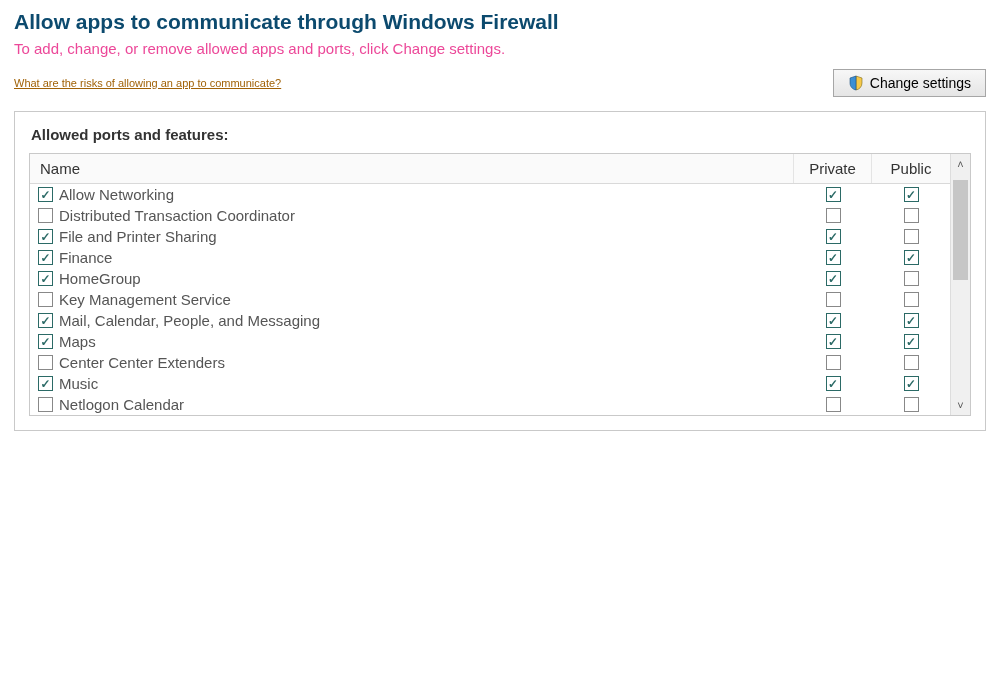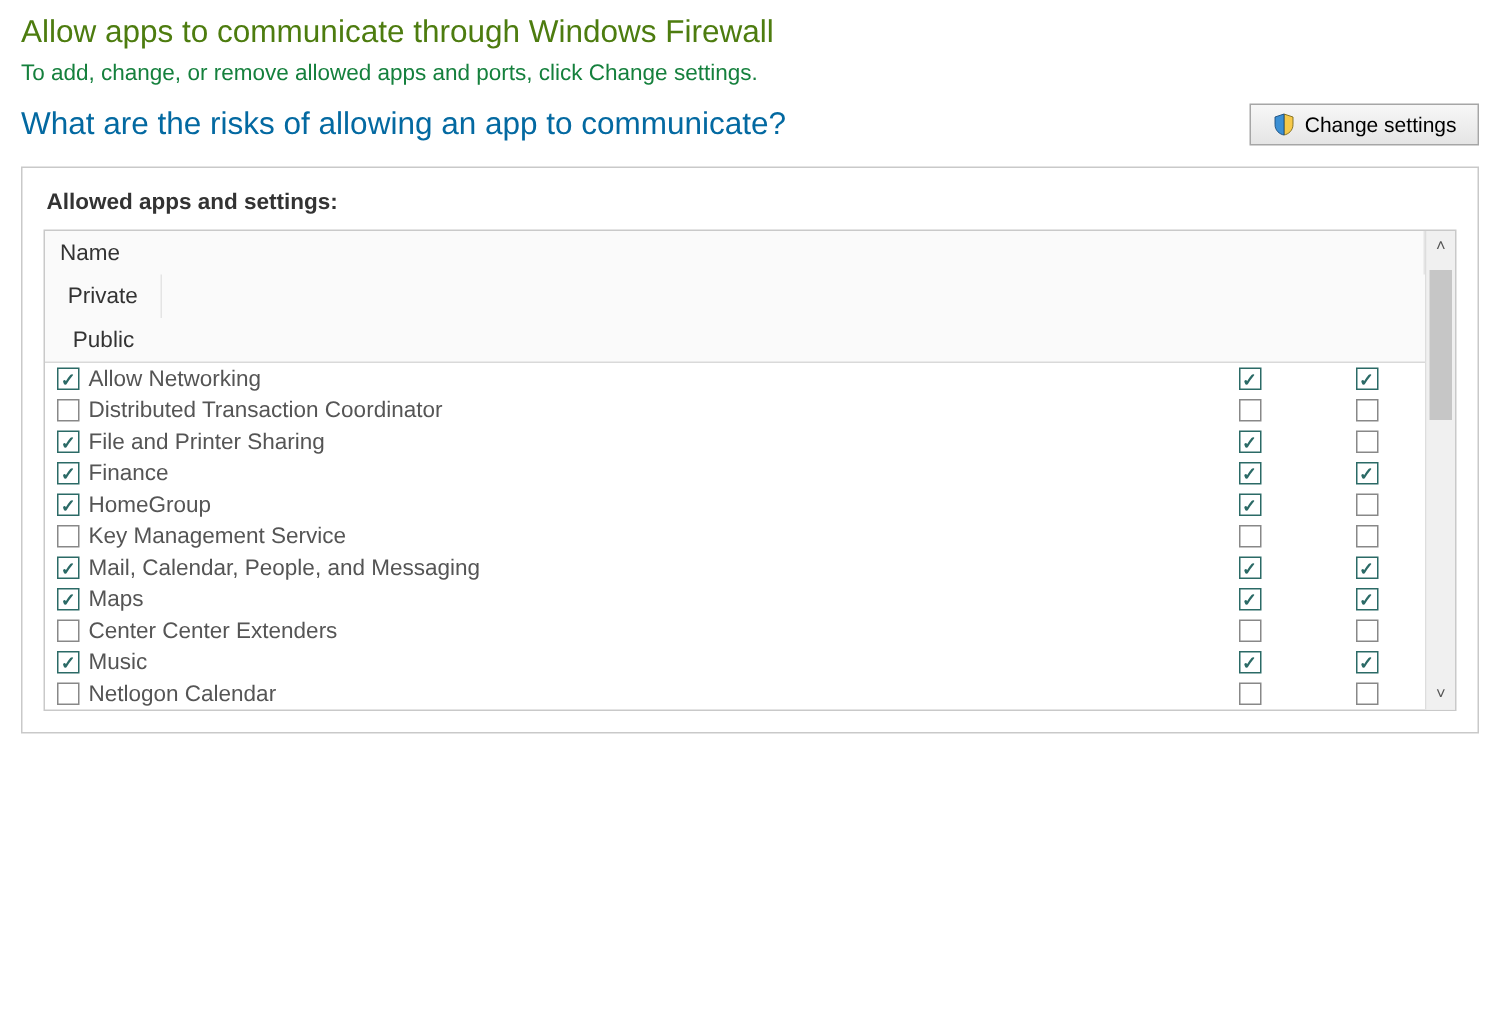--- a/index.html
+++ b/index.html
@@ -6,39 +6,40 @@
   body {
     margin: 0;
     padding: 10px 14px;
     font-family: "Segoe UI", Tahoma, sans-serif;
     font-size: 14px;
     color: #333;
     background: #fff;
     width: 1000px;
   }
   .title {
-    color: #4d7c0f;
+    color: #0c4a6e;
     font-size: 21px;
-    font-weight: 400;
+    font-weight: 700;
     margin: 0 0 6px 0;
   }
   .subtitle {
-    color: #15803d;
+    color: #ec4899;
     font-size: 15px;
     margin: 0 0 12px 0;
   }
   .top-row {
     display: flex;
     align-items: center;
     justify-content: space-between;
     margin-bottom: 14px;
   }
   .risk-link {
-    color: #0369a1;
-    font-size: 21px;
+    color: #a16207;
+    text-decoration: underline;
+    font-size: 11px;
     cursor: pointer;
   }
   .btn {
     background: linear-gradient(#f7f7f7, #e5e5e5);
     border: 1px solid #a6a6a6;
     padding: 5px 14px;
     font-family: inherit;
     font-size: 14px;
     cursor: pointer;
     display: inline-flex;
@@ -69,21 +70,20 @@
   .list-inner {
     flex: 1;
     overflow: hidden;
   }
   .header-row {
     display: flex;
     background: #fafafa;
     border-bottom: 1px solid #d9d9d9;
     font-size: 15px;
     color: #333;
-    flex-direction: column;
   }
   .header-row > div {
     padding: 6px 10px;
     border-right: 1px solid #e4e4e4;
   }
   .header-row > div:last-child { border-right: none; }
   .col-name { flex: 1; }
   .col-priv, .col-pub { width: 78px; text-align: center; }
   .rows {
     max-height: 380px;
@@ -171,21 +171,21 @@
   <button class="btn">
     <svg class="shield-icon" viewBox="0 0 16 16">
       <path d="M8 1 L14 3 V8 C14 12 11 14.5 8 15 V1 Z" fill="#f6c94a" stroke="#7a6a1c" stroke-width="0.6"></path>
       <path d="M8 1 L2 3 V8 C2 12 5 14.5 8 15 V1 Z" fill="#3b8fd4" stroke="#1c4d7a" stroke-width="0.6"></path>
     </svg>
     <span>Change settings</span>
   </button>
 </div>
 
 <div class="panel">
-  <div class="panel-label">Allowed apps and settings:</div>
+  <div class="panel-label">Allowed ports and features:</div>
 
   <div class="list-wrap">
     <div class="list-inner">
       <div class="header-row">
         <div class="col-name">Name</div>
         <div class="col-priv">Private</div>
         <div class="col-pub">Public</div>
       </div>
       <div class="rows" id="rows">
           <div class="row">

